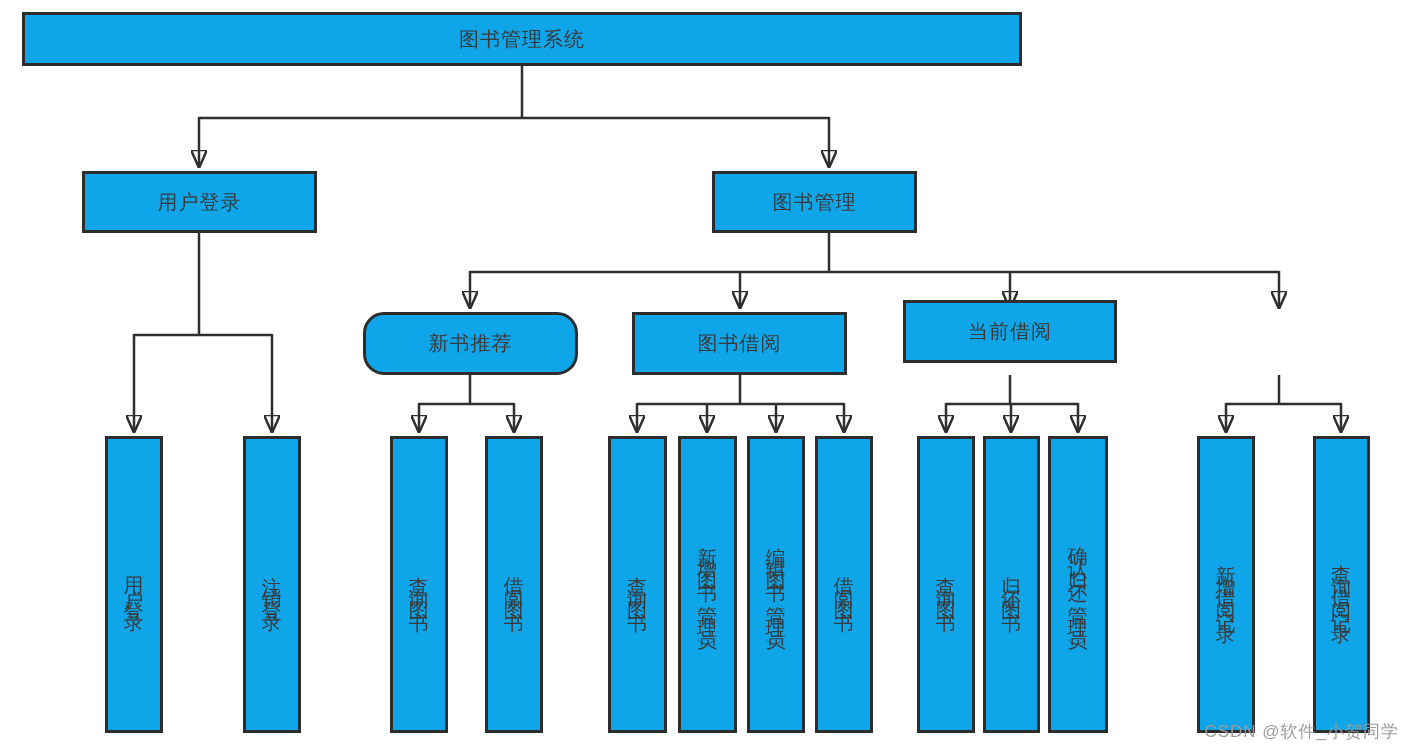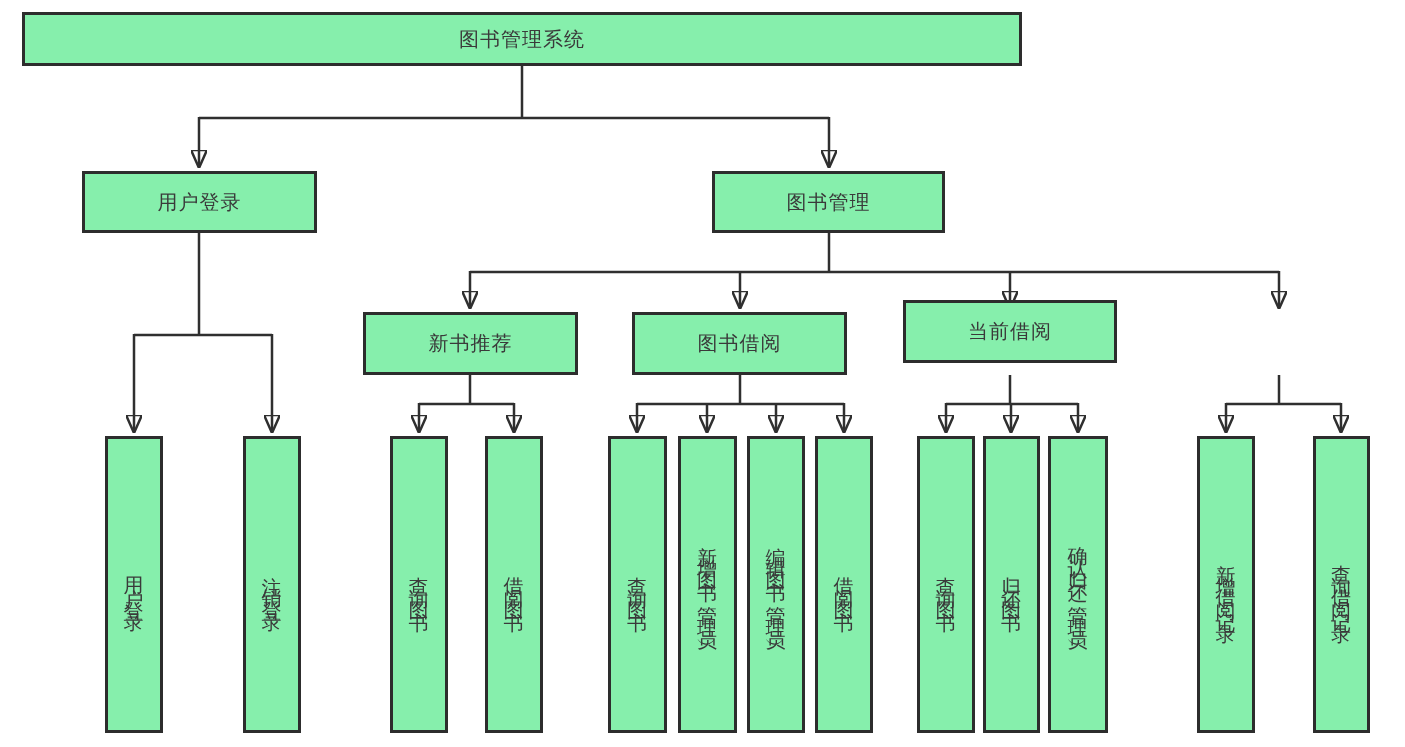--- a/index.html
+++ b/index.html
@@ -18,21 +18,21 @@
     position: absolute; left: 0; top: 0;
     width: 1405px; height: 747px;
   }
   .connectors path, .connectors line {
     stroke: #2f2f2f;
     stroke-width: 2.5;
     fill: none;
   }
   .node {
     position: absolute;
-    background: #86efac;
+    background: #0ea5e9;
     border: 3px solid #2d2d2d;
     display: flex;
     align-items: center;
     justify-content: center;
     color: #3a3a3a;
     font-size: 20px;
     letter-spacing: 1px;
     text-align: center;
   }
   .node .vtext {
@@ -95,23 +95,23 @@
     <line x1="1078" y1="403" x2="1078" y2="432" marker-end="url(#arrowhead)"></line>
 
     <path d="M1279,375 V404 M1226,404 H1341"></path>
     <line x1="1226" y1="403" x2="1226" y2="432" marker-end="url(#arrowhead)"></line>
     <line x1="1341" y1="403" x2="1341" y2="432" marker-end="url(#arrowhead)"></line>
   </svg>
 
   <div class="node" style="left:22px; top:12px; width:1000px; height:54px;">图书管理系统</div>
 
   <div class="node" style="left:82px; top:171px; width:235px; height:62px;">用户登录</div>
-  <div class="node" style="left:712px; top:171px; width:233px; height:62px;">图书管理</div>
+  <div class="node" style="left:712px; top:171px; width:205px; height:62px;">图书管理</div>
 
-  <div class="node" style="left:363px; top:312px; width:215px; height:63px;">新书推荐</div>
+  <div class="node" style="left:363px; top:312px; width:215px; height:63px;border-radius:21px;">新书推荐</div>
   <div class="node" style="left:632px; top:312px; width:215px; height:63px;">图书借阅</div>
   <div class="node" style="left:903px; top:300px; width:214px; height:63px;">当前借阅</div>
 
   <div class="node" style="left:105px; top:436px; width:58px; height:297px;">
     <span class="vtext">用户登录</span>
   </div>
   <div class="node" style="left:243px; top:436px; width:58px; height:297px;">
     <span class="vtext">注销登录</span>
   </div>
 
@@ -145,14 +145,15 @@
     <span class="vtext">确认归还（管理员）</span>
   </div>
 
   <div class="node" style="left:1197px; top:436px; width:58px; height:297px;">
     <span class="vtext">新增借阅记录</span>
   </div>
   <div class="node" style="left:1313px; top:436px; width:57px; height:297px;">
     <span class="vtext">查询借阅记录</span>
   </div>
 
+  <div class="watermark">CSDN @软件_小贺同学</div>
 
 </div>
 
 </body></html>

